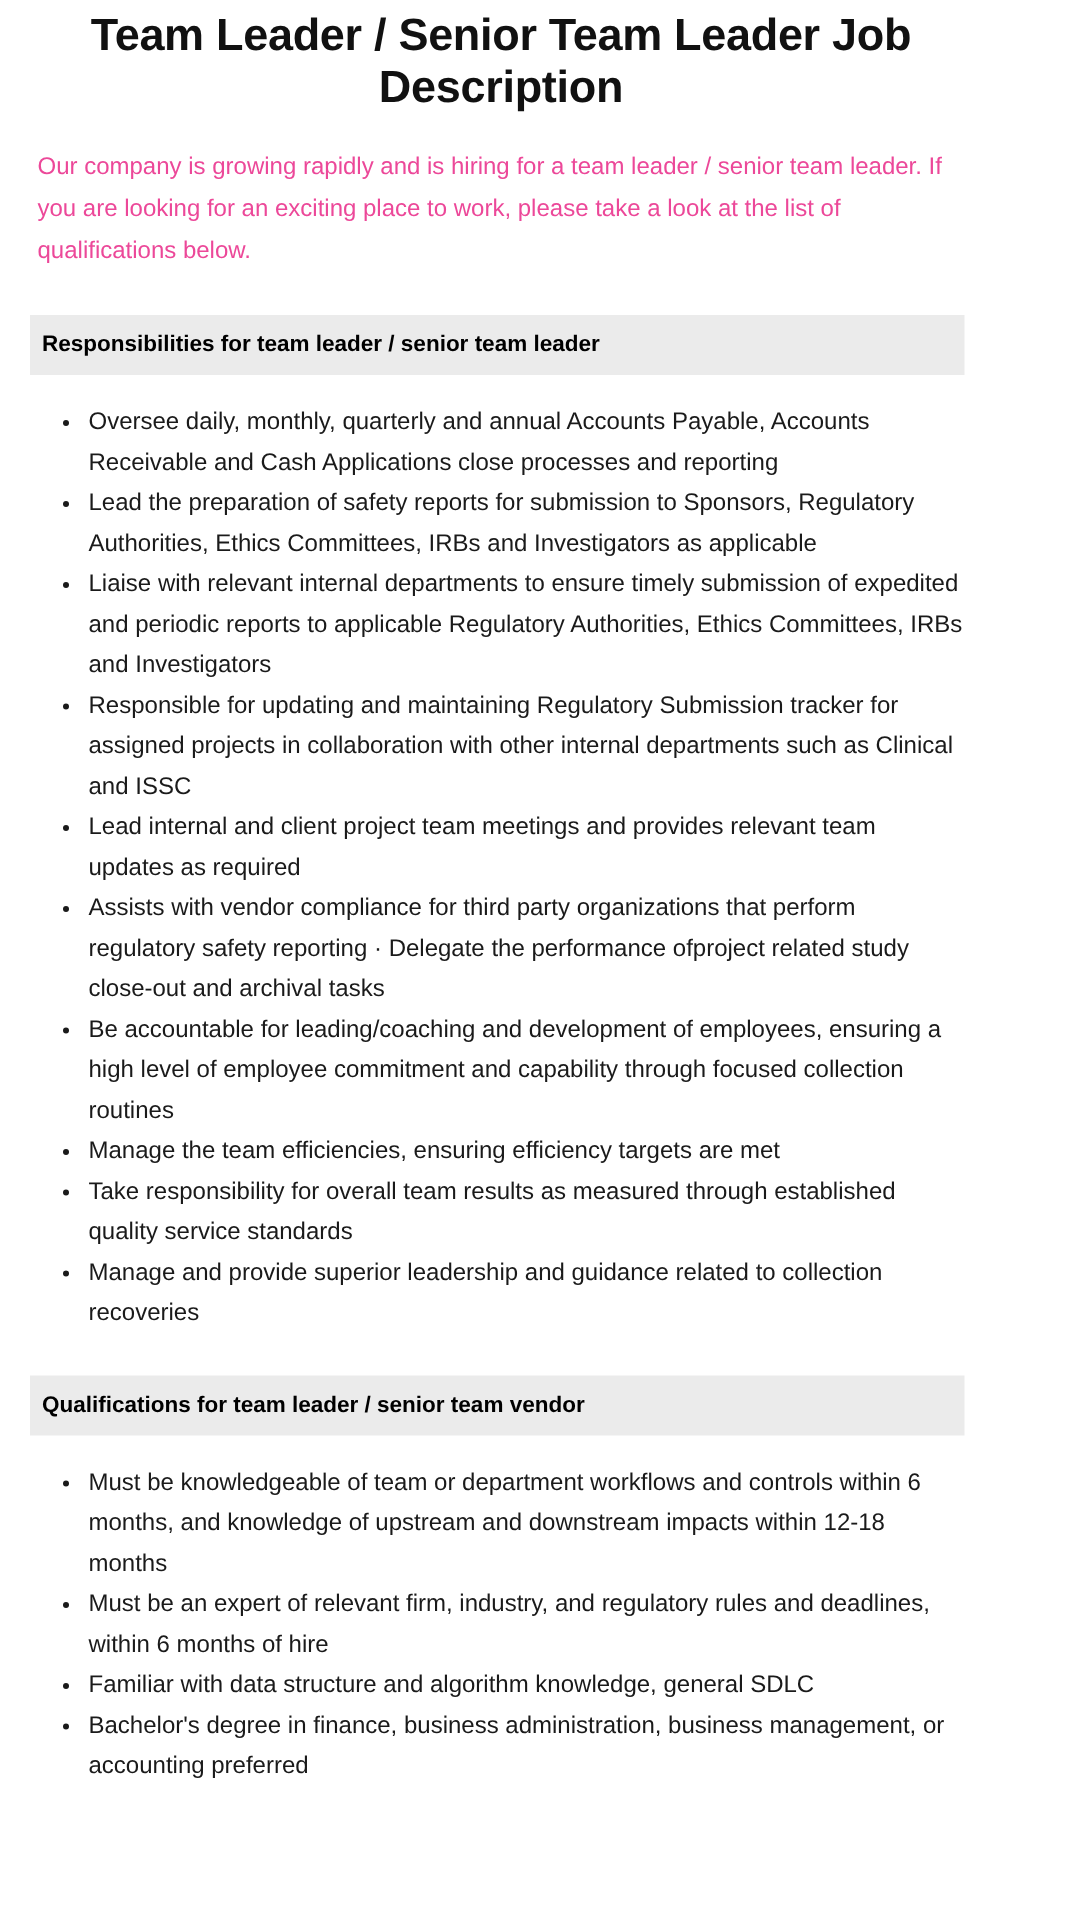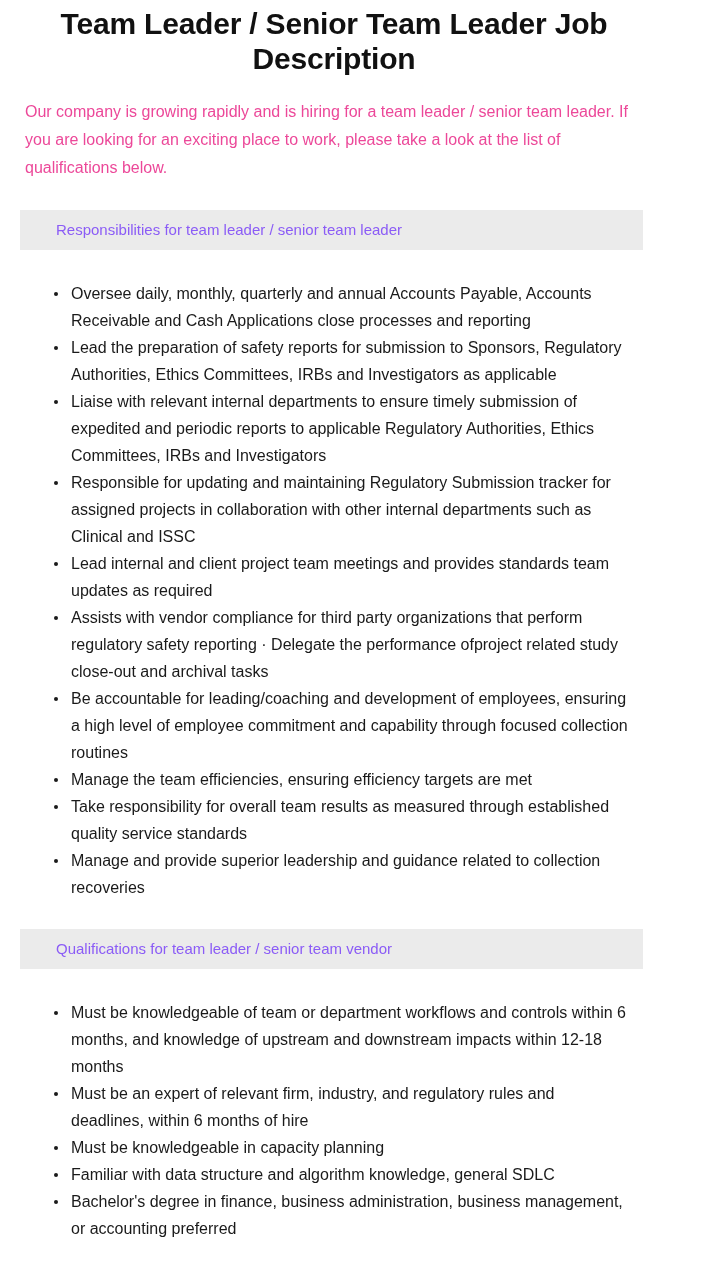--- a/index.html
+++ b/index.html
@@ -42,31 +42,31 @@
     max-width: 670px;
   }
 
   .section {
     margin-top: 28px;
   }
 
   .section-header {
     background: #ebebeb;
     margin: 0 25px 0 20px;
-    padding: 10px 20px 10px 36px;
+    padding: 10px 20px 10px 8px;
     box-sizing: border-box;
     font-size: 15px;
     line-height: 20px;
-    font-weight: normal;
-    color: #8b5cf6;
+    font-weight: bold;
+    color: #000000;
   }
 
   ul.bullets {
     list-style: none;
-    margin: 12px;
+    margin: 0;
     padding: 18px 25px 0 0;
   }
 
   ul.bullets li {
     position: relative;
     font-size: 16px;
     line-height: 27px;
     color: #1a1a1a;
     padding-left: 59px;
     margin: 0 0 0 0;
@@ -92,33 +92,32 @@
 
   <p class="intro">Our company is growing rapidly and is hiring for a team leader / senior team leader. If you are looking for an exciting place to work, please take a look at the list of qualifications below.</p>
 
   <div class="section">
     <div class="section-header">Responsibilities for team leader / senior team leader</div>
     <ul class="bullets">
       <li>Oversee daily, monthly, quarterly and annual Accounts Payable, Accounts Receivable and Cash Applications close processes and reporting</li>
       <li>Lead the preparation of safety reports for submission to Sponsors, Regulatory Authorities, Ethics Committees, IRBs and Investigators as applicable</li>
       <li>Liaise with relevant internal departments to ensure timely submission of expedited and periodic reports to applicable Regulatory Authorities, Ethics Committees, IRBs and Investigators</li>
       <li>Responsible for updating and maintaining Regulatory Submission tracker for assigned projects in collaboration with other internal departments such as Clinical and ISSC</li>
-      <li>Lead internal and client project team meetings and provides standards team updates as required</li>
+      <li>Lead internal and client project team meetings and provides relevant team updates as required</li>
       <li>Assists with vendor compliance for third party organizations that perform regulatory safety reporting · Delegate the performance ofproject related study close-out and archival tasks</li>
       <li>Be accountable for leading/coaching and development of employees, ensuring a high level of employee commitment and capability through focused collection routines</li>
       <li>Manage the team efficiencies, ensuring efficiency targets are met</li>
       <li>Take responsibility for overall team results as measured through established quality service standards</li>
       <li>Manage and provide superior leadership and guidance related to collection recoveries</li>
     </ul>
   </div>
 
   <div class="section">
     <div class="section-header">Qualifications for team leader / senior team vendor</div>
     <ul class="bullets">
       <li>Must be knowledgeable of team or department workflows and controls within 6 months, and knowledge of upstream and downstream impacts within 12-18 months</li>
       <li>Must be an expert of relevant firm, industry, and regulatory rules and deadlines, within 6 months of hire</li>
-      <li>Must be knowledgeable in capacity planning</li>
       <li>Familiar with data structure and algorithm knowledge, general SDLC</li>
       <li>Bachelor's degree in finance, business administration, business management, or accounting preferred</li>
     </ul>
   </div>
 
 </div>
 
 </body></html>

